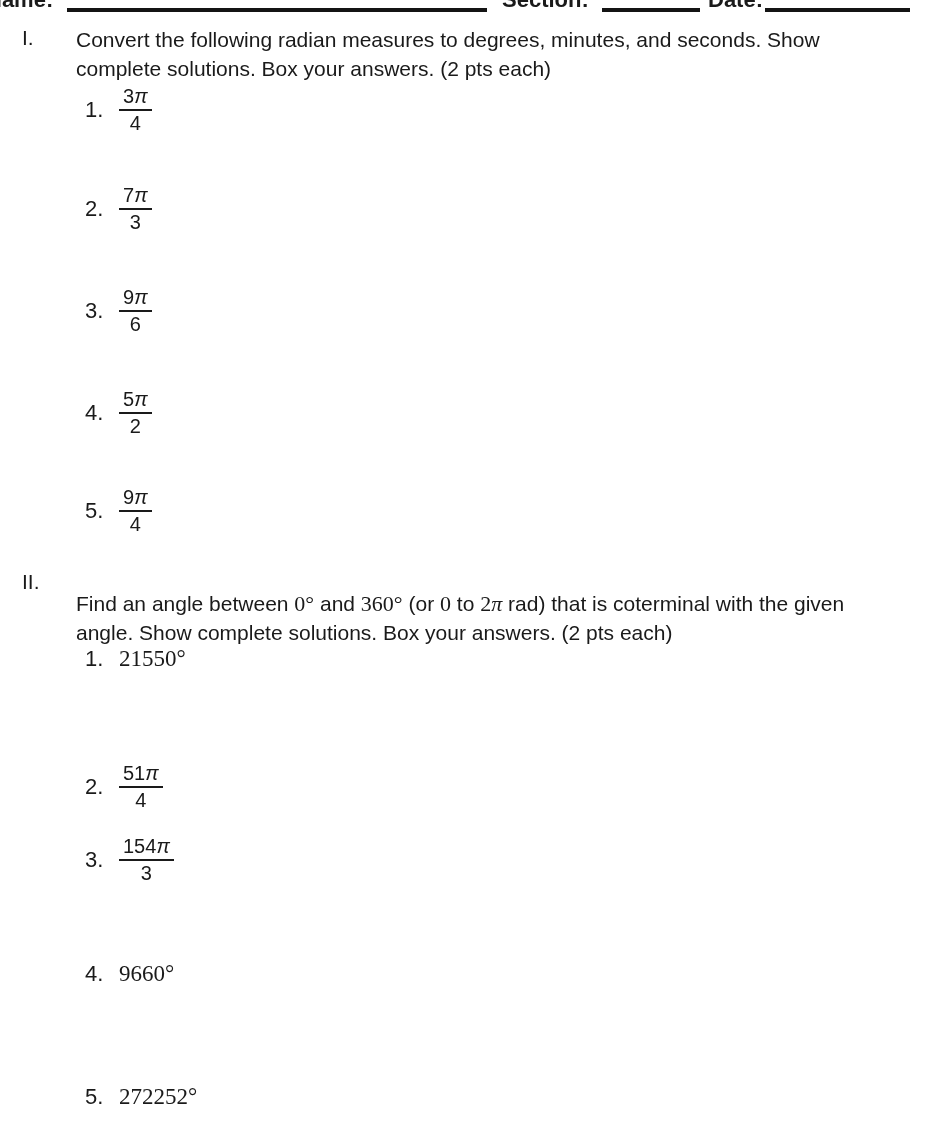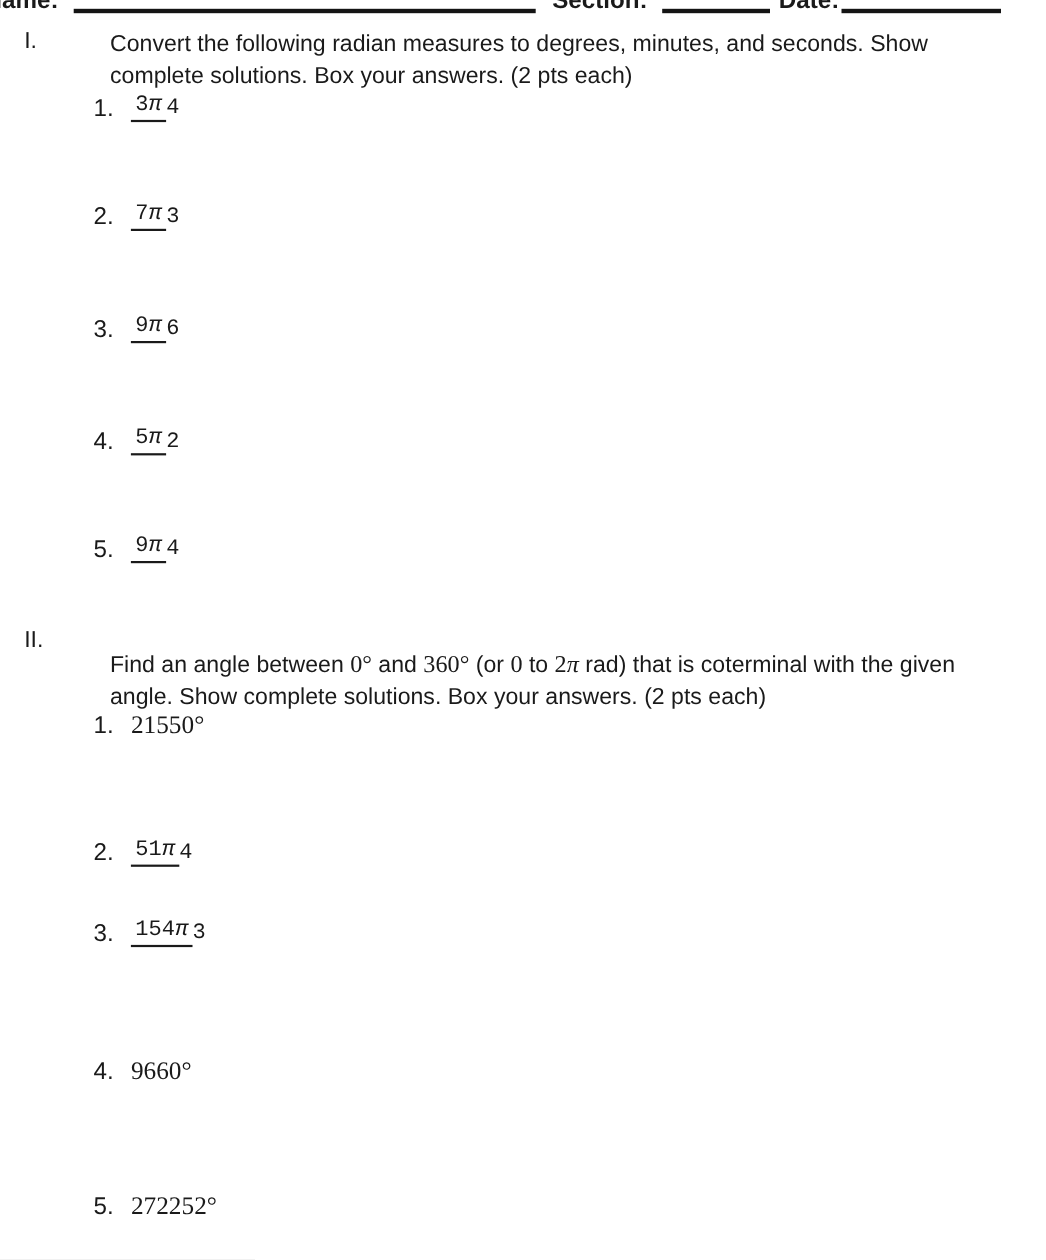--- a/index.html
+++ b/index.html
@@ -29,43 +29,43 @@
   }
 
   
   .numeral {
     position:absolute;
     left:22px;
     font-size:21px;
   }
   .instr {
     position:absolute;
-    left:100px;
+    left:76px;
     width:830px;
     font-size:21px;
     line-height:1.38;
   }
   .mseg { font-family:"Liberation Serif", serif; font-size:22px; }
   .mseg.pi { font-style:italic; }
 
   
   .item {
     position:absolute;
     left:85px;
     display:flex;
     gap:10px;
   }
   .item.center { align-items:center; }
   .item.base   { align-items:baseline; }
   .inum { font-size:22px; min-width:24px; }
   .frac {
     display:inline-flex;
-    flex-direction:row;
+    flex-direction:column;
     align-items:center;
-    font-family:Liberation Mono, monospace;
+    font-family:Liberation Sans, sans-serif;
     font-size:20px;
     line-height:1.12;
   }
   .frac .num { border-bottom:2px solid #1a1a1a; padding:0 4px 2px; white-space:nowrap; }
   .frac .num .pi { font-style:italic; }
   .frac .den { padding-top:1px; }
   .pval {
     font-family:"Liberation Serif", serif;
     font-size:23px;
   }

